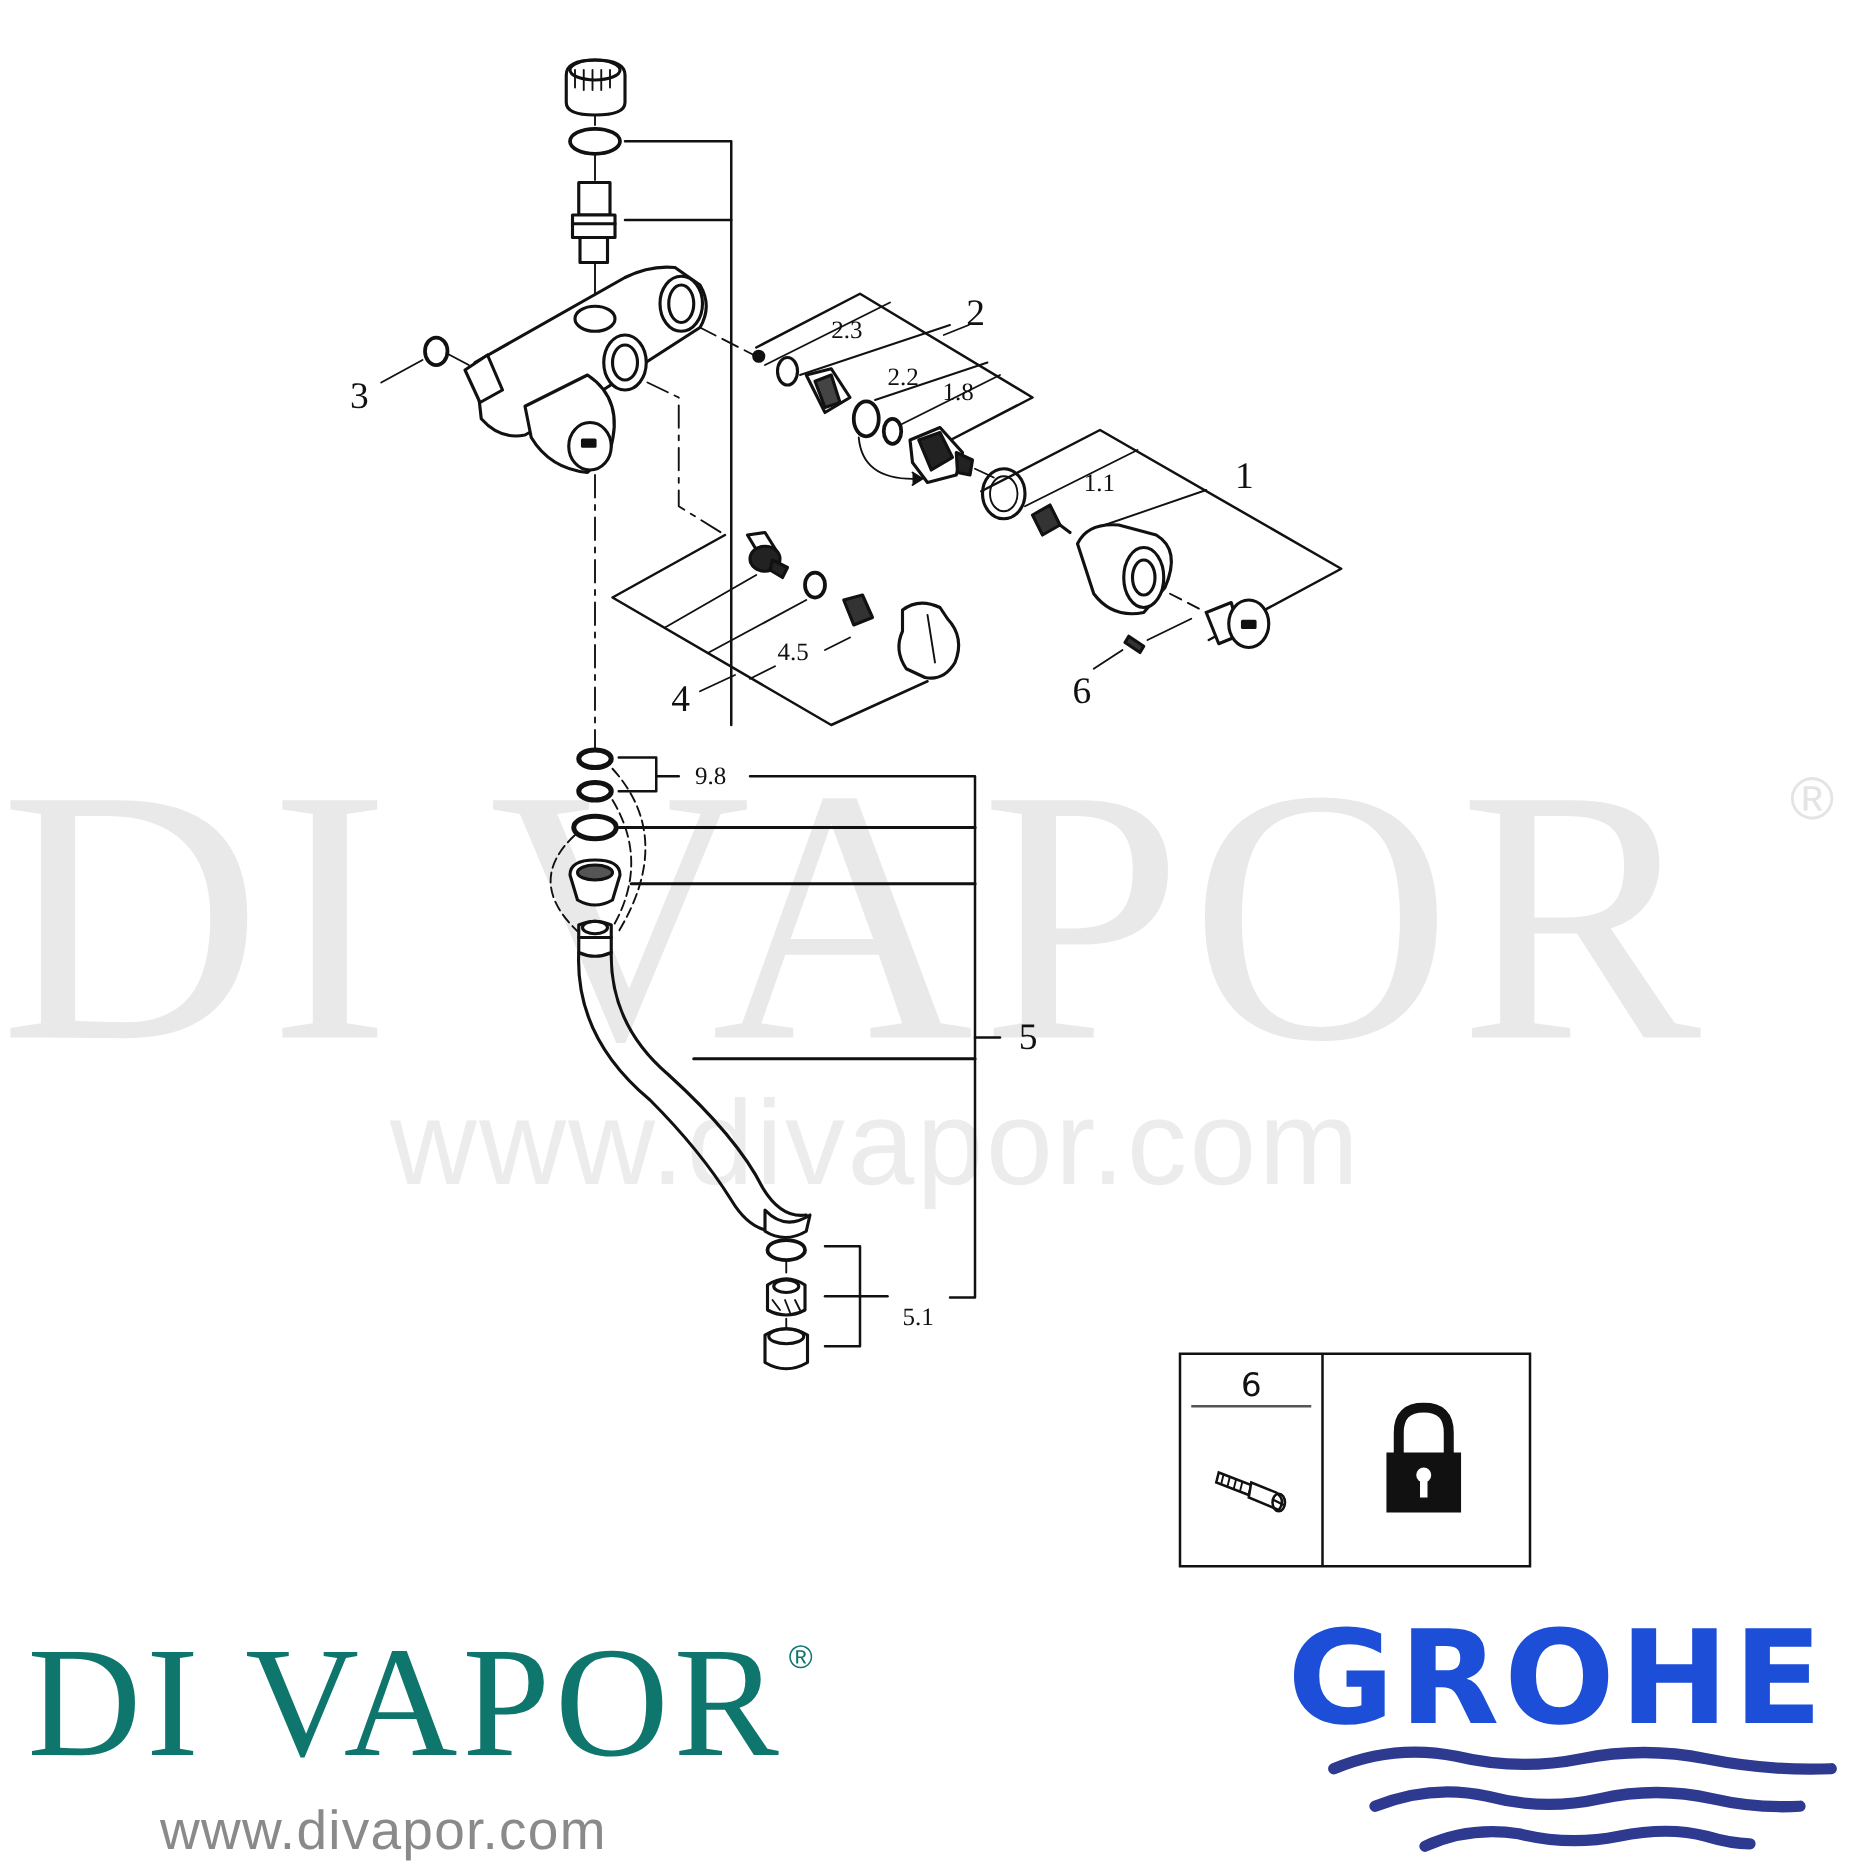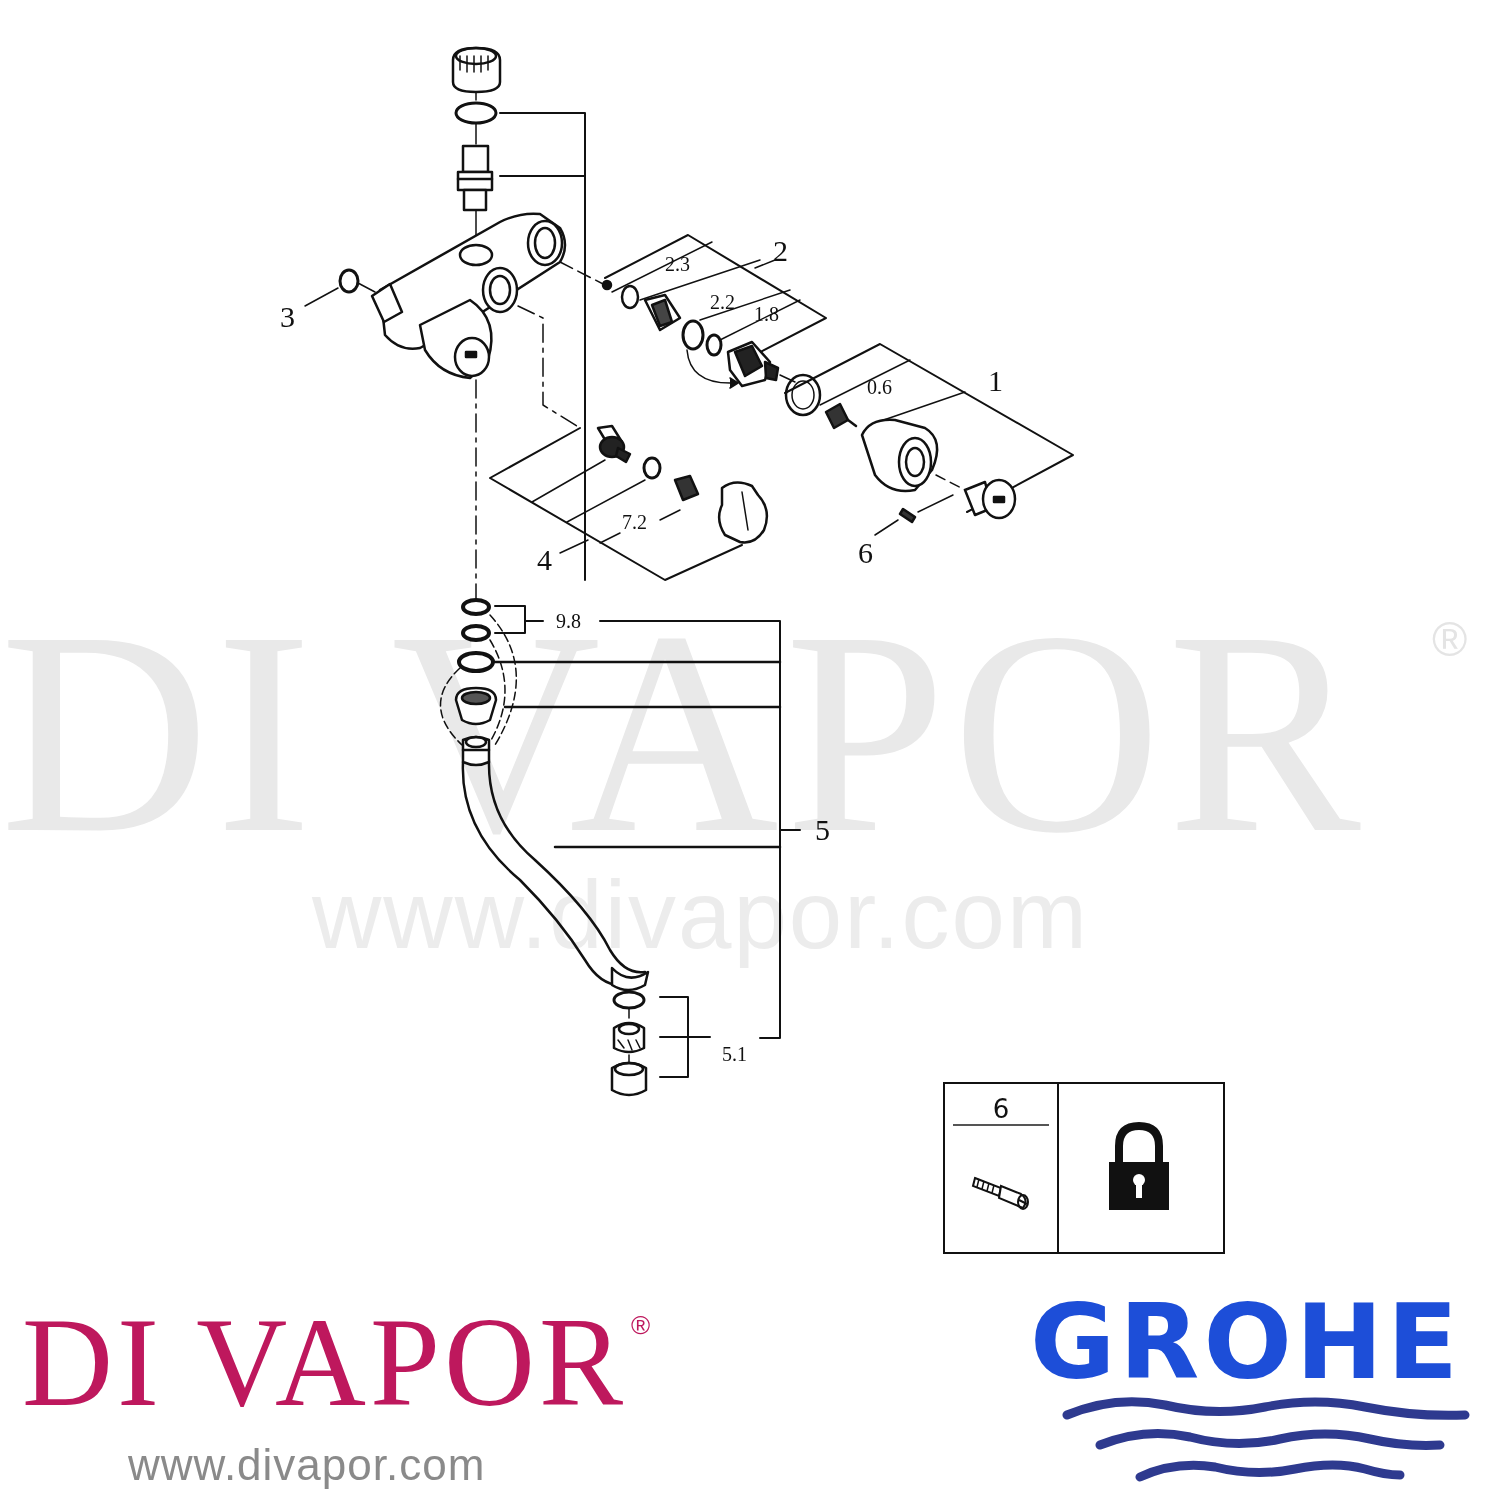--- a/index.html
+++ b/index.html
@@ -9,21 +9,21 @@
   .wm-url { position: absolute; left: 312px; top: 860px; font-family: "Liberation Sans", sans-serif; font-size: 96px; color: #ececec; letter-spacing: 2px; z-index: 0; }
   svg.diagram { position: absolute; left: 0; top: 0; z-index: 1; }
   .lbl { position: absolute; z-index: 2; color: #111; font-family: Liberation Serif, serif; line-height: 1; background: transparent; }
   .lbl.big { font-size: 30px; }
   .lbl.small { font-size: 20px; }
   .legend-box { position: absolute; left: 943px; top: 1082px; width: 278px; height: 168px; border: 2px solid #111; z-index: 2; display: flex; background: #fff; }
   .legend-left { width: 112px; border-right: 2px solid #111; position: relative; }
   .legend-right { flex: 1; position: relative; }
   .legend-num { position: absolute; top: 10px; left: 0; width: 100%; text-align: center; font-family: "DejaVu Sans", sans-serif; font-size: 26px; color: #111; }
   .legend-rule { position: absolute; top: 40px; left: 8px; right: 8px; height: 2px; background: #555; }
-  .logo-divapor { position: absolute; left: 22px; top: 1300px; z-index: 2; font-family: "Liberation Serif", serif; font-size: 126px; color: #be185d; letter-spacing: 4px; line-height: 1; white-space: nowrap; text-align: right; }
+  .logo-divapor { position: absolute; left: 22px; top: 1300px; z-index: 2; font-family: "Liberation Serif", serif; font-size: 126px; color: #0f766e; letter-spacing: 4px; line-height: 1; white-space: nowrap; text-align: right; }
   .logo-divapor .reg { font-family: "Liberation Sans", sans-serif; font-size: 26px; vertical-align: top; position: relative; top: 12px; margin-left: 4px; letter-spacing: 0; }
   .logo-url { position: absolute; left: 128px; top: 1440px; z-index: 2; font-family: "Liberation Sans", sans-serif; font-size: 44px; color: #8a8a8a; letter-spacing: 1px; }
   .logo-grohe { position: absolute; left: 1030px; top: 1290px; z-index: 2; font-family: "DejaVu Sans", sans-serif; font-weight: bold; font-size: 104px; color: #1d4ed8; letter-spacing: 4px; line-height: 1; }
   svg.waves { position: absolute; left: 1055px; top: 1395px; z-index: 2; }
 </style>
 </head>
 <body>
 
 <div class="wm-big">DI VAPOR</div>
 <div class="wm-reg">®</div>
@@ -185,23 +185,23 @@
   <line x1="629" y1="1055" x2="629" y2="1062" stroke-width="1.5"></line>
   <polyline points="660,997 688,997 688,1077 660,1077" stroke-width="2"></polyline>
   <line x1="660" y1="1037" x2="710" y2="1037" stroke-width="2"></line>
 </svg>
 
 <div class="lbl big" style="left:773px;top:236px;">2</div>
 <div class="lbl small" style="left:665px;top:254px;">2.3</div>
 <div class="lbl small" style="left:710px;top:292px;text-align:center;">2.2</div>
 <div class="lbl small" style="left:754px;top:304px;">1.8</div>
 <div class="lbl big" style="left:988px;top:366px;">1</div>
-<div class="lbl small" style="left:867px;top:377px;">0.6</div>
+<div class="lbl small" style="left:867px;top:377px;">1.1</div>
 <div class="lbl big" style="left:280px;top:302px;">3</div>
-<div class="lbl small" style="left:622px;top:512px;">7.2</div>
+<div class="lbl small" style="left:622px;top:512px;">4.5</div>
 <div class="lbl big" style="left:537px;top:545px;">4</div>
 <div class="lbl big" style="left:858px;top:538px;">6</div>
 <div class="lbl small" style="left:556px;top:611px;">9.8</div>
 <div class="lbl big" style="left:815px;top:815px;">5</div>
 <div class="lbl small" style="left:722px;top:1028px;margin-top:16px;">5.1</div>
 
 <div class="legend-box">
   <div class="legend-left">
     <div class="legend-num">6</div>
     <div class="legend-rule"></div>

